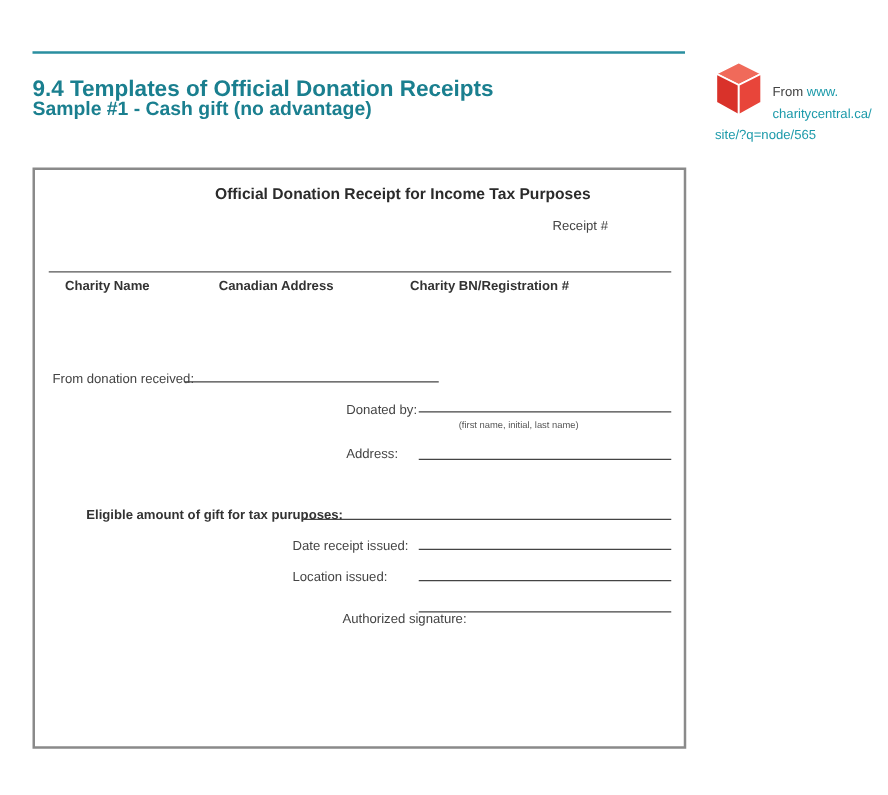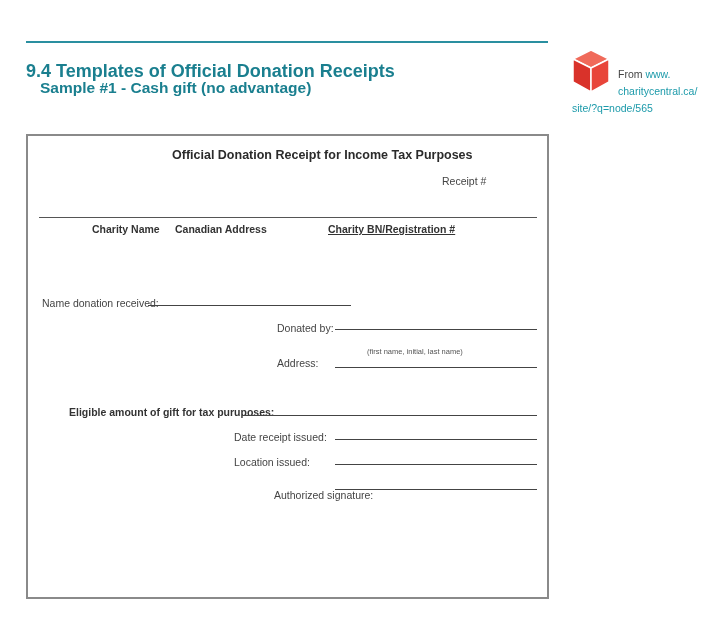--- a/index.html
+++ b/index.html
@@ -1,20 +1,20 @@
 <!DOCTYPE html>
 <html><head>
 <meta charset="utf-8">
 <style>
   html, body { margin:0; padding:0; background:#ffffff; }
   body { width:710px; height:636px; position:relative; overflow:hidden; font-family:"Liberation Sans", sans-serif; }
   .abs { position:absolute; }
   .h1 { left:26px; top:17px; font-size:18px; font-weight:bold; color:#1a7f8f; letter-spacing:0px;margin-top:44px; }
   .h1-rule { left:26px; top:41px; width:522px; height:2px; background:#2a8fa0; }
-  .h2 { left:40px; top:79px; font-size:15.5px; font-weight:bold; color:#1a7f8f; }
+  .h2 { left:26px; top:79px; font-size:15.5px; font-weight:bold; color:#1a7f8f; }
   .cube { left:572px; top:49px; width:38px; height:44px; }
   .src { font-size:10.5px; color:#444; line-height:17px; }
   .src .link { color:#1c9aaa; }
   .src1 { left:618px; top:66px; }
   .src2 { left:618px; top:83px; }
   .src3 { left:572px; top:100px; }
   .box { left:26px; top:134px; width:519px; height:461px; border:2px solid #8a8a8a; box-sizing:content-box; }
   .t-title { left:172px; top:148px; font-size:12.5px; font-weight:bold; color:#2b2b2b; }
   .receipt { left:442px; top:175px; font-size:10.5px; color:#444; }
   .rule-top { left:39px; top:217px; width:498px; height:1px; background:#555; }
@@ -47,30 +47,30 @@
 <div class="abs src src3">
   <span class="link">site/?q=node/565</span>
 </div>
 
 <div class="abs box"></div>
 
 <div class="abs t-title">Official Donation Receipt for Income Tax Purposes</div>
 <div class="abs receipt">Receipt #</div>
 <div class="abs rule-top"></div>
 
-<div class="abs col" style="left:52px;margin-left:40px;">Charity Name</div>
+<div class="abs col" style="left:52px;">Charity Name</div>
 <div class="abs col" style="left:175px;">Canadian Address</div>
-<div class="abs col" style="left:328px;text-decoration:underline;">Charity BN/Registration #</div>
+<div class="abs col" style="left:328px;">Charity BN/Registration #</div>
 
-<div class="abs lbl" style="left:42px; top:297px;">Name donation received:</div>
+<div class="abs lbl" style="left:42px; top:297px;">From donation received:</div>
 <div class="abs line" style="left:148px; top:305px; width:203px;"></div>
 
 <div class="abs lbl" style="left:277px; top:322px;">Donated by:</div>
 <div class="abs line" style="left:335px; top:329px; width:202px;"></div>
-<div class="abs note" style="left:367px; top:335px;margin-top:12px;">(first name, initial, last name)</div>
+<div class="abs note" style="left:367px; top:335px;">(first name, initial, last name)</div>
 
 <div class="abs lbl" style="left:277px; top:357px;">Address:</div>
 <div class="abs line" style="left:335px; top:367px; width:202px;"></div>
 
 <div class="abs lbl-b" style="left:42px; top:406px;padding-left:27px;">Eligible amount of gift for tax puruposes:</div>
 <div class="abs line" style="left:242px; top:415px; width:295px;"></div>
 
 <div class="abs lbl" style="left:234px; top:431px;">Date receipt issued:</div>
 <div class="abs line" style="left:335px; top:439px; width:202px;"></div>
 

